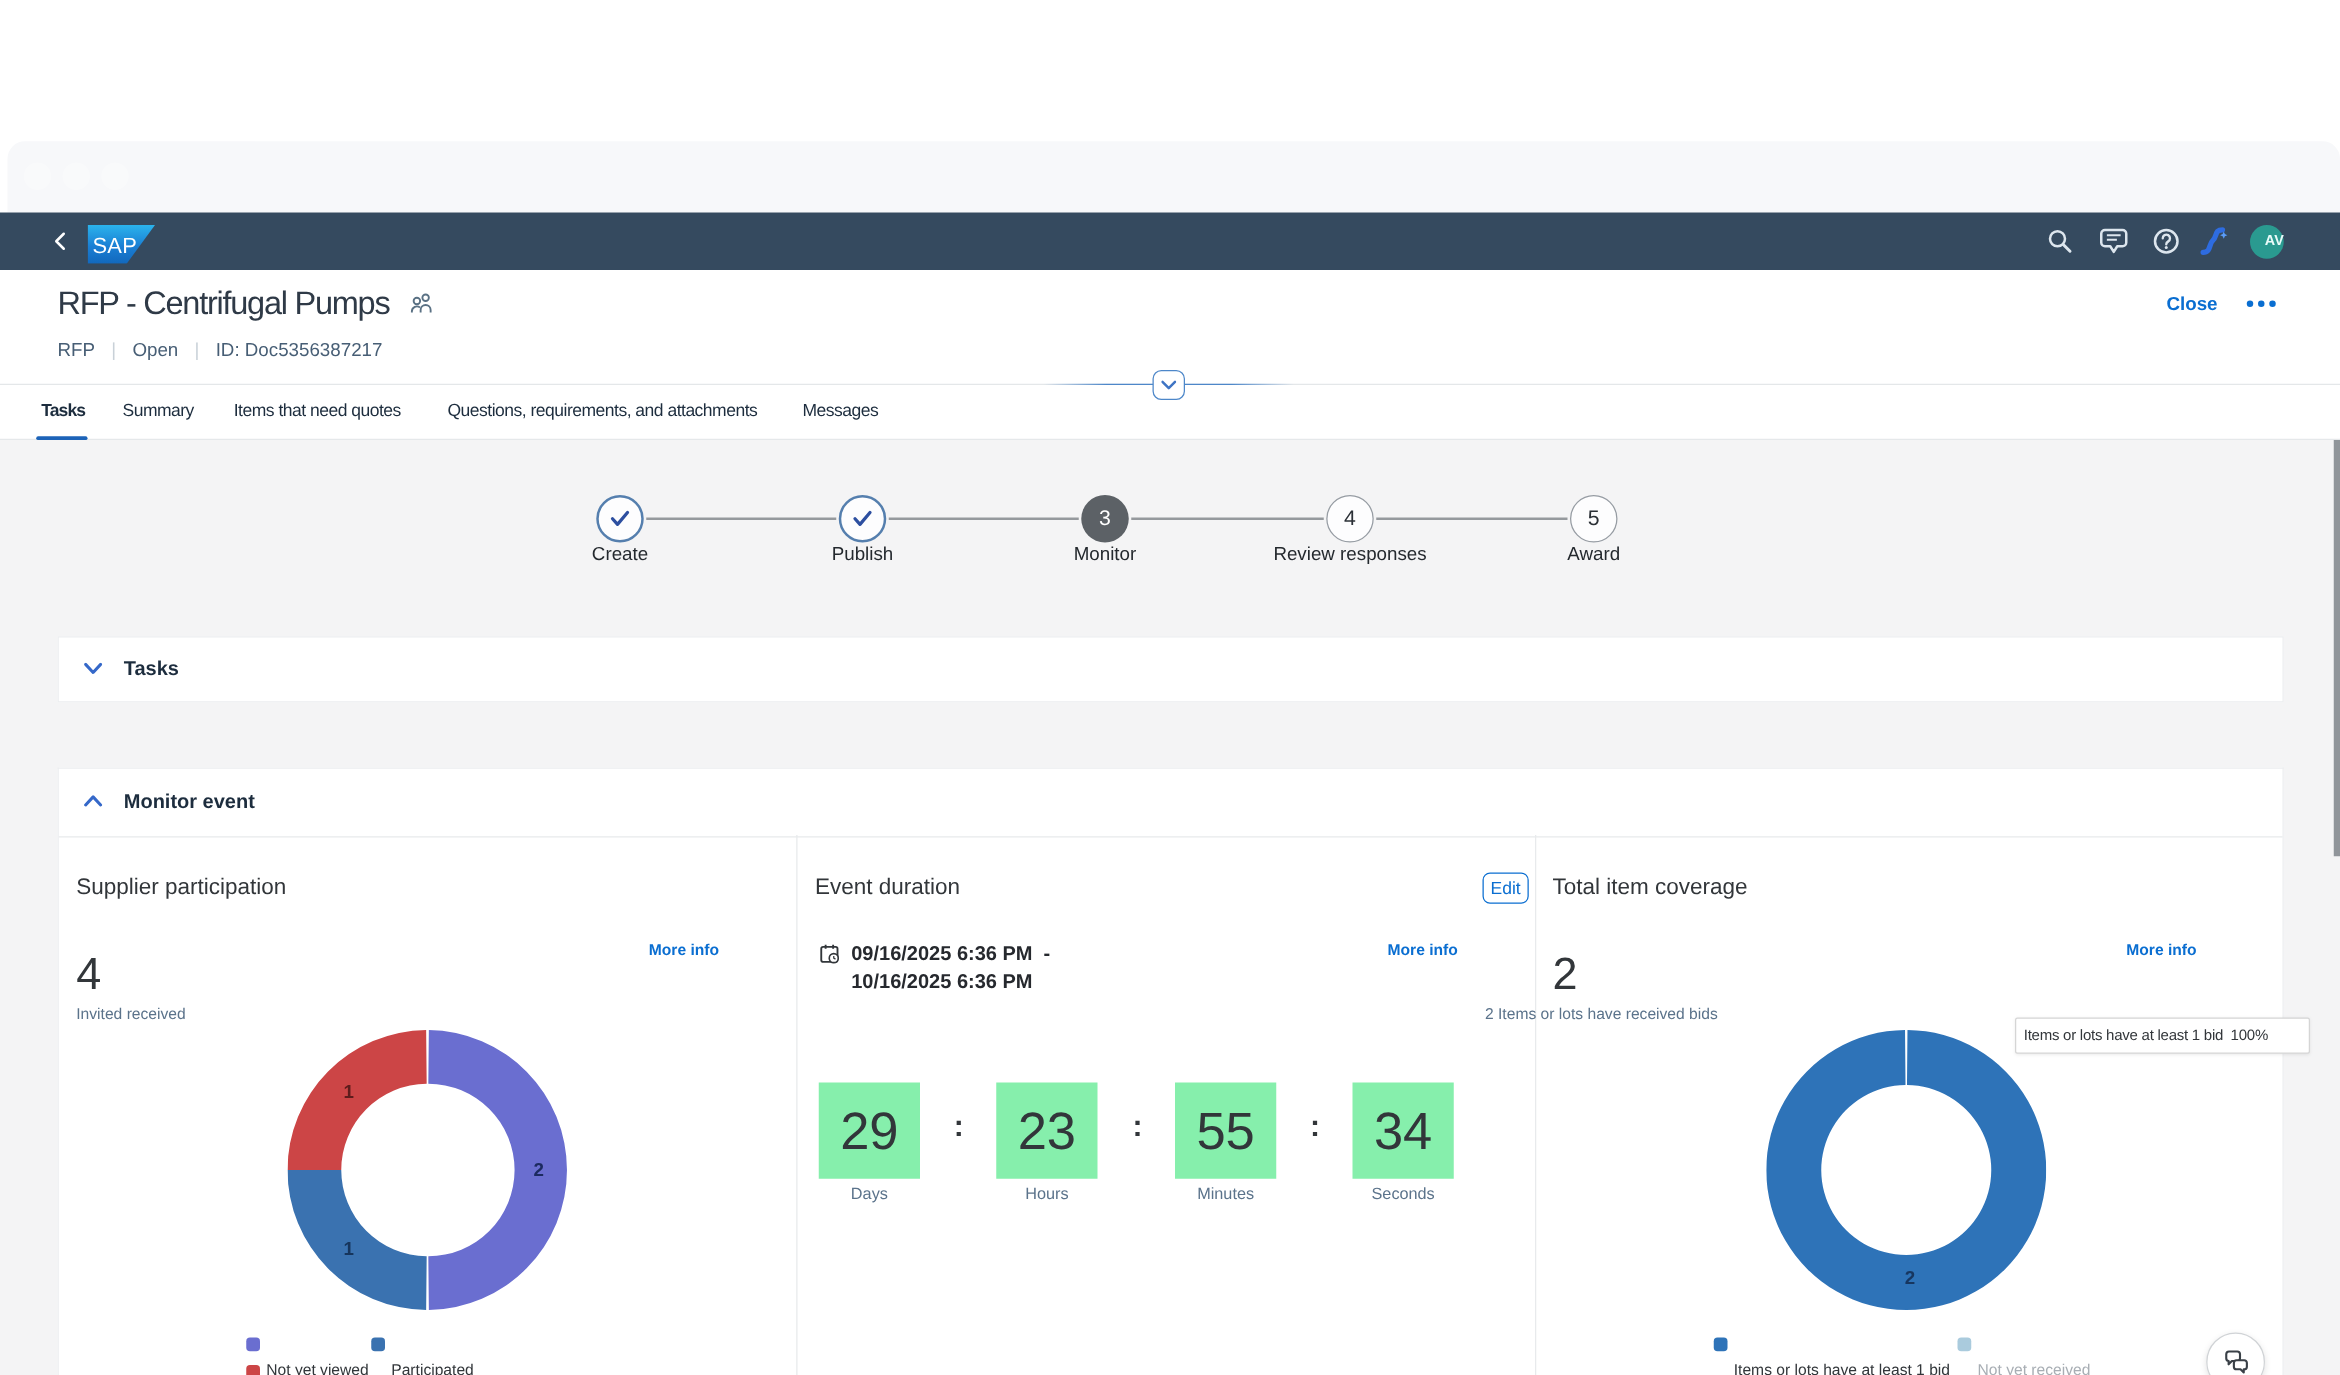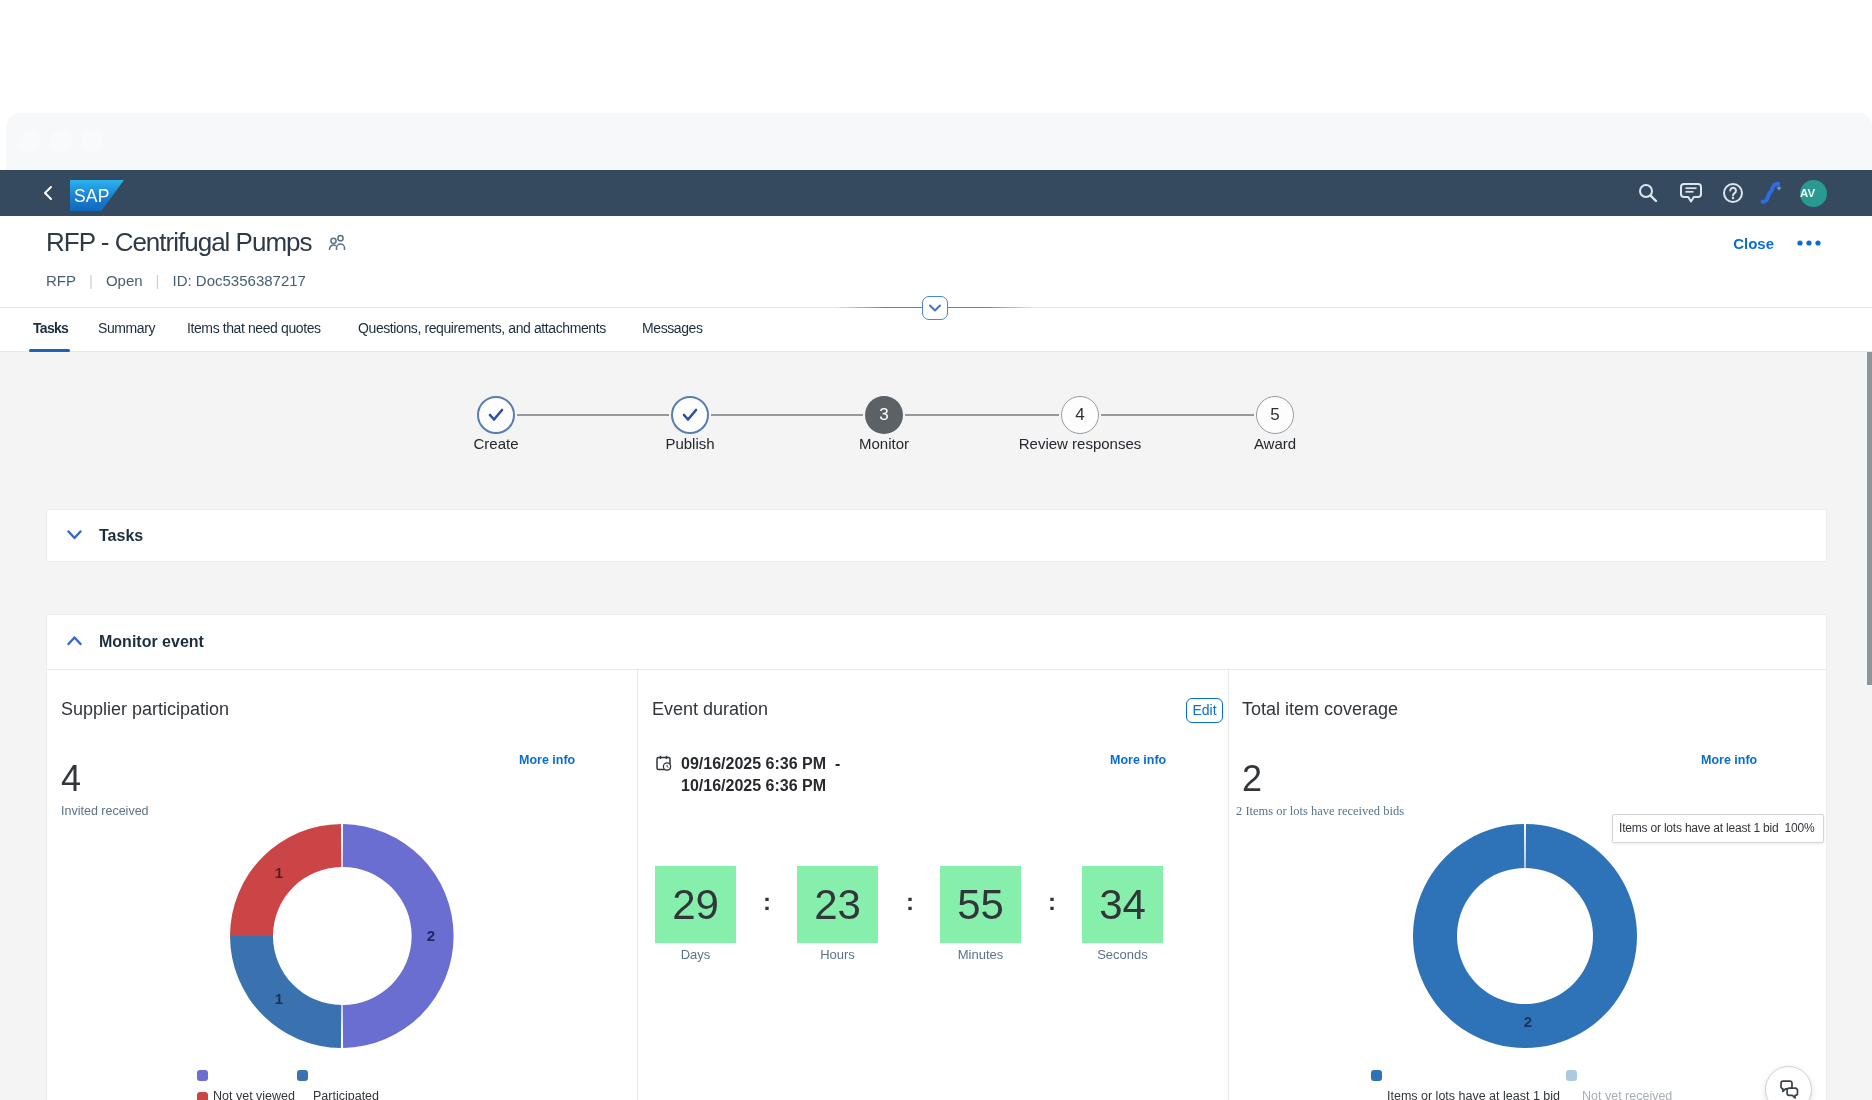--- a/index.html
+++ b/index.html
@@ -73,21 +73,21 @@
   .clab { position:absolute; top:947px; font-size:13px; color:#5b738b; width:81px; text-align:center; }
 
   #editbtn { position:absolute; left:1186px; top:698px; width:37px; height:25px;
     border:1.5px solid #0a6ed1; border-radius:6px; background:#fff; color:#0a6ed1;
     font-size:14px; text-align:center; line-height:22px; }
 
   
   .legsq { position:absolute; width:11px; height:11px; border-radius:3px; top:1070px; }
   .legtext { position:absolute; top:1069px; font-size:12.5px; color:#32363a;margin-top:20px; }
 
-  #tooltip { position:absolute; z-index:6; left:1612px; top:814px; width:212px; height:29px; white-space:nowrap;
+  #tooltip { position:absolute; z-index:6; left:1612px; top:814px; width:236px; height:29px; white-space:nowrap;
     background:#fff; border:1px solid #d5d5d5; border-radius:2px;
     box-shadow:0 1px 3px rgba(0,0,0,0.08); font-size:13.5px; color:#32363a;
     line-height:27px; padding-left:6px; font-size:12px; letter-spacing:-0.2px; }
 
   #floatbtn { position:absolute; left:1765px; top:1066px; width:47px; height:47px;
     border-radius:50%; background:#fff; border:1px solid #d0d3d6;
     box-shadow:0 2px 6px rgba(0,0,0,0.12); }
 
   #scrollthumb { position:absolute; left:1867px; top:352px; width:5px; height:333px;
     background:#90959a; }
@@ -115,21 +115,21 @@
     </svg>
     <svg class="abs" style="left:1722px;top:12px;" width="22" height="22" viewBox="0 0 22 22">
       <circle cx="11" cy="11" r="9" fill="none" stroke="#dde6ee" stroke-width="2"></circle>
       <path d="M 8.2 8.6 a 2.9 2.9 0 1 1 4.4 2.5 c -1.1 0.7 -1.6 1.2 -1.6 2.3" fill="none" stroke="#dde6ee" stroke-width="1.9" stroke-linecap="round"></path>
       <circle cx="11" cy="16" r="1.2" fill="#dde6ee"></circle>
     </svg>
     <svg class="abs" style="left:1758px;top:11px;" width="26" height="25" viewBox="0 0 26 25">
       <path d="M 4.5 20.8 C 11 20.8 8.8 14.4 12.3 11.3 C 15.8 8.2 13.5 2.8 20 2.8" fill="none" stroke="#2e6ce0" stroke-width="4.2" stroke-linecap="round"></path>
       <path d="M 22 4.2 l 0.9 2 2 0.9 -2 0.9 -0.9 2 -0.9 -2 -2 -0.9 2 -0.9 z" fill="#5a9cf8" transform="translate(-1,0)"></path>
     </svg>
-    <div class="abs" style="left:1800px;top:10px;width:27px;height:27px;border-radius:50%;background:#2a9a90;color:#e9fbf9;font-size:11.5px;font-weight:bold;text-align:left;line-height:27px;">AV</div>
+    <div class="abs" style="left:1800px;top:10px;width:27px;height:27px;border-radius:50%;background:#2a9a90;color:#e9fbf9;font-size:11.5px;font-weight:bold;text-align:right;line-height:27px;">AV</div>
   </div>
   <div class="abs" id="saplogo">
       <span>SAP</span>
     </div>
 
   <div class="abs" id="title">RFP - Centrifugal Pumps</div>
   <svg class="abs" style="left:328px;top:234px;" width="19" height="17" viewBox="0 0 19 17">
     <circle cx="12.5" cy="4.2" r="2.6" fill="none" stroke="#5a7184" stroke-width="1.5"></circle>
     <path d="M 8.5 16 v-2 a 4 4 0 0 1 8 0 v 2" fill="none" stroke="#5a7184" stroke-width="1.5"></path>
     <circle cx="5.5" cy="6.8" r="2.6" fill="none" stroke="#5a7184" stroke-width="1.5"></circle>
@@ -241,21 +241,21 @@
   <div class="colon" style="left:906px;">:</div>
   <div class="colon" style="left:1048px;">:</div>
   <div class="clab" style="left:655px;">Days</div>
   <div class="clab" style="left:797px;">Hours</div>
   <div class="clab" style="left:940px;">Minutes</div>
   <div class="clab" style="left:1082px;">Seconds</div>
 
   <div class="paneltitle" style="left:1242px;top:699px;">Total item coverage</div>
   <div class="moreinfo" style="left:1701px;top:753px;">More info</div>
   <div class="bignum" style="left:1242px;top:758px;">2</div>
-  <div class="smallgray" style="left:1236px;top:804px;font-family:Liberation Serif, serif;">2 Items or lots have received bids</div>
+  <div class="smallgray" style="left:1188px;top:804px;">2 Items or lots have received bids</div>
   <div id="tooltip">Items or lots have at least 1 bid<span style="margin-left:6px;">100%</span></div>
   <div class="abs" id="bigdonut" style="left:1413px;top:824px;"><svg width="224" height="224" viewBox="0 0 224 224">
         <path d="M 112.98 0.00 A 112 112 0 1 1 111.02 0.00 L 111.41 44.00 A 68 68 0 1 0 112.59 44.00 Z" fill="#2e73b8"></path>
         <text x="115" y="203" font-size="15" font-weight="bold" fill="#17365f" text-anchor="middle" font-family="Liberation Sans">2</text>
       </svg></div>
   <div class="legsq" style="left:1371px;background:#2e73b8;"></div>
   <div class="legtext" style="left:1387px;">Items or lots have at least 1 bid</div>
   <div class="legsq" style="left:1566px;background:#aacbdd;"></div>
   <div class="legtext" style="left:1582px;color:#a8aeb4;">Not yet received</div>
 

